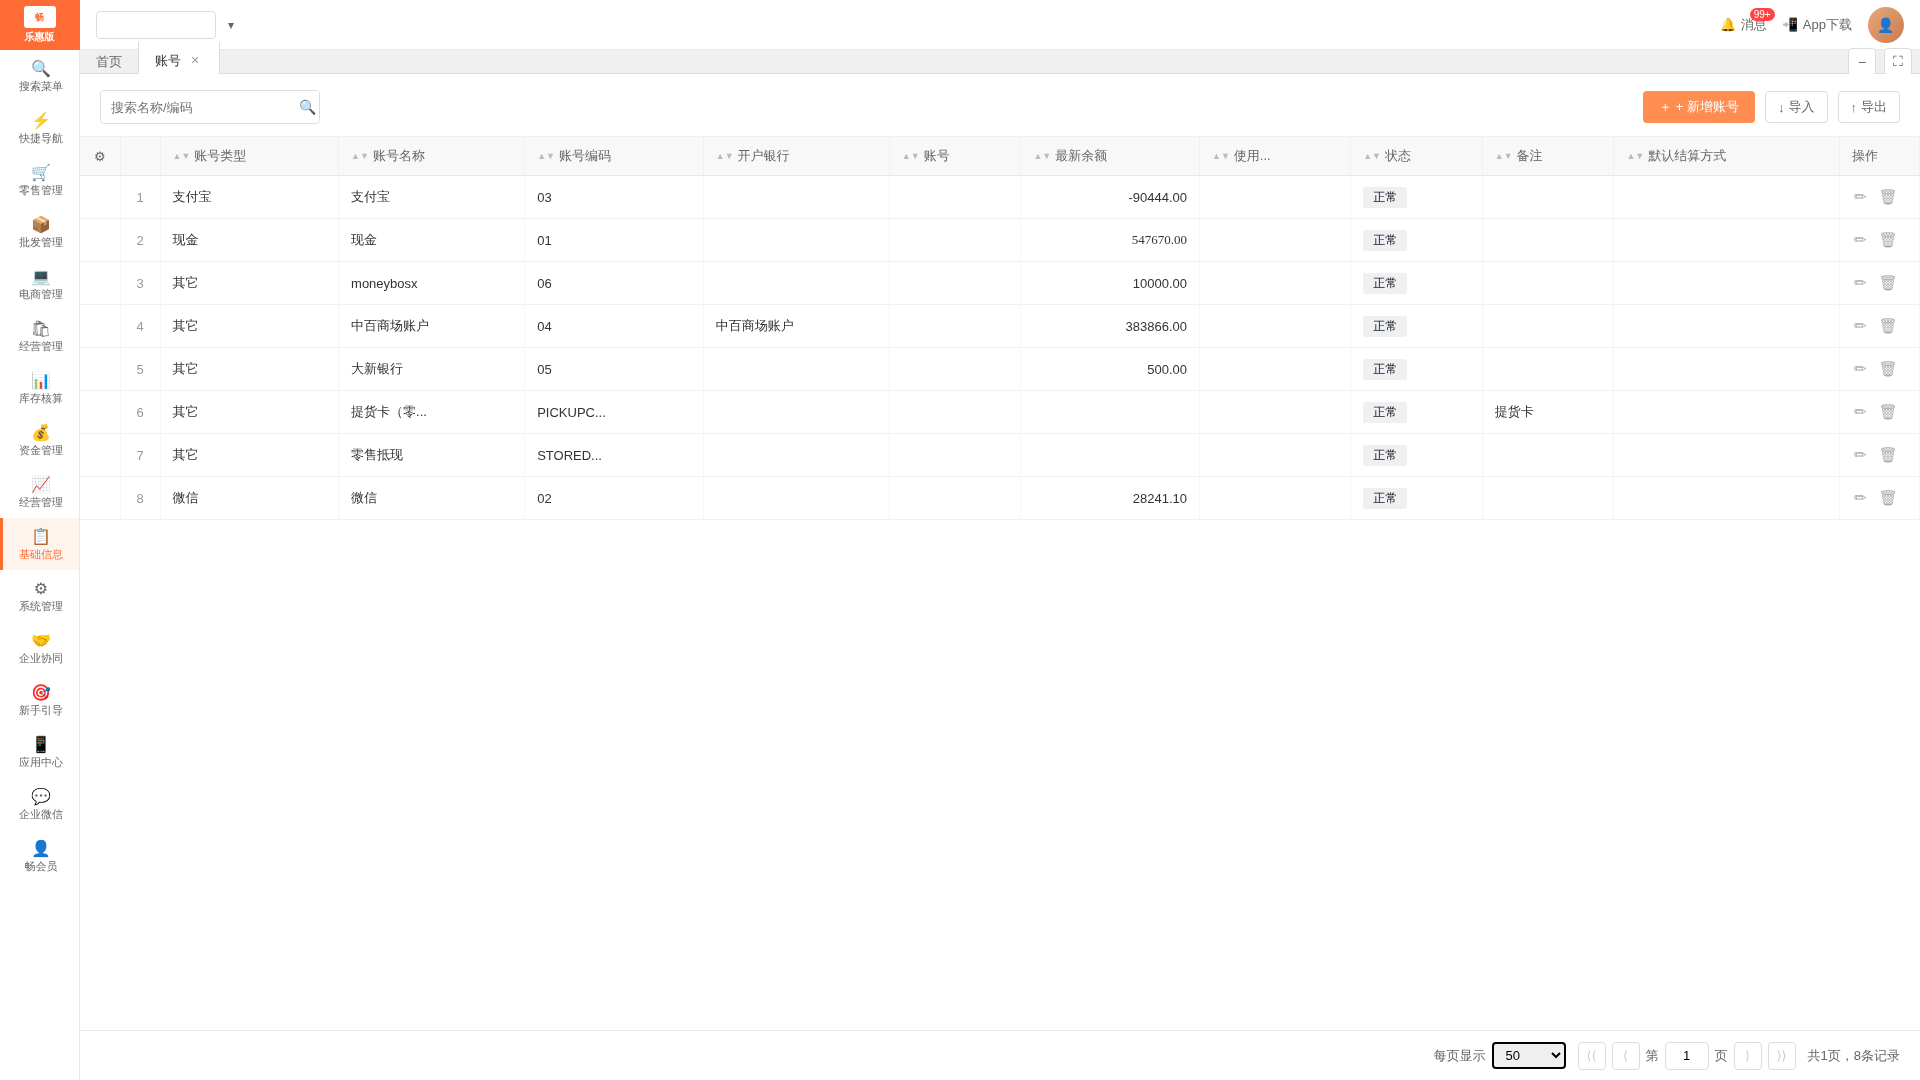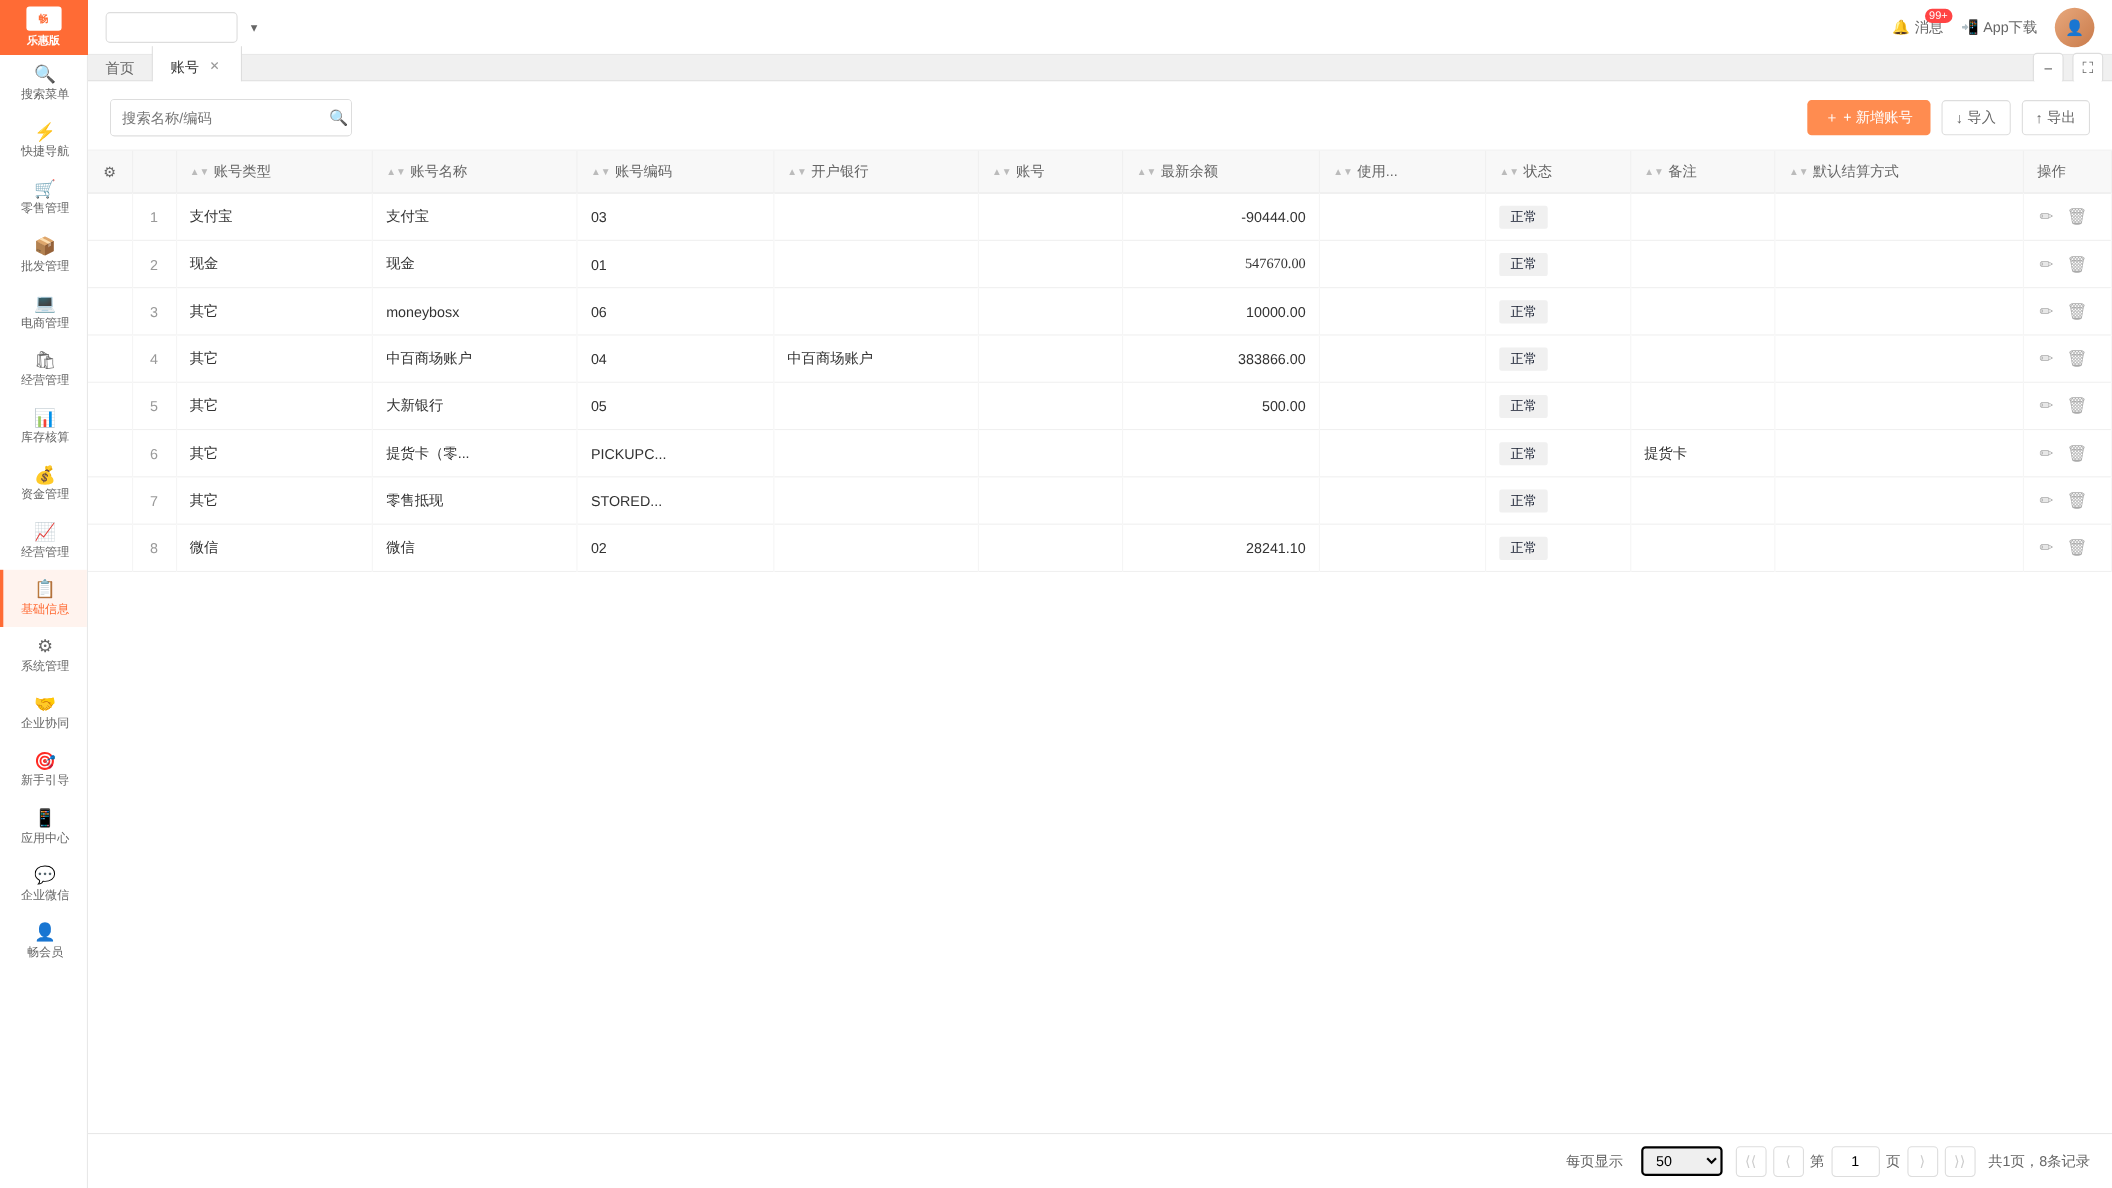--- a/index.html
+++ b/index.html
@@ -363,21 +363,21 @@
       display: flex;
       align-items: center;
       justify-content: flex-end;
       padding: 0 20px;
       gap: 12px;
       flex-shrink: 0;
     }
     .per-page {
       display: flex;
       align-items: center;
-      gap: 16px;
+      gap: 6px;
       font-size: 13px;
       color: #666;
     }
     .per-page select {
       border: 2px solid #000000;
       border-radius: 4px;
       padding: 3px 20px 3px 8px;
       font-size: 13px;
       outline: none;
       cursor: pointer;

